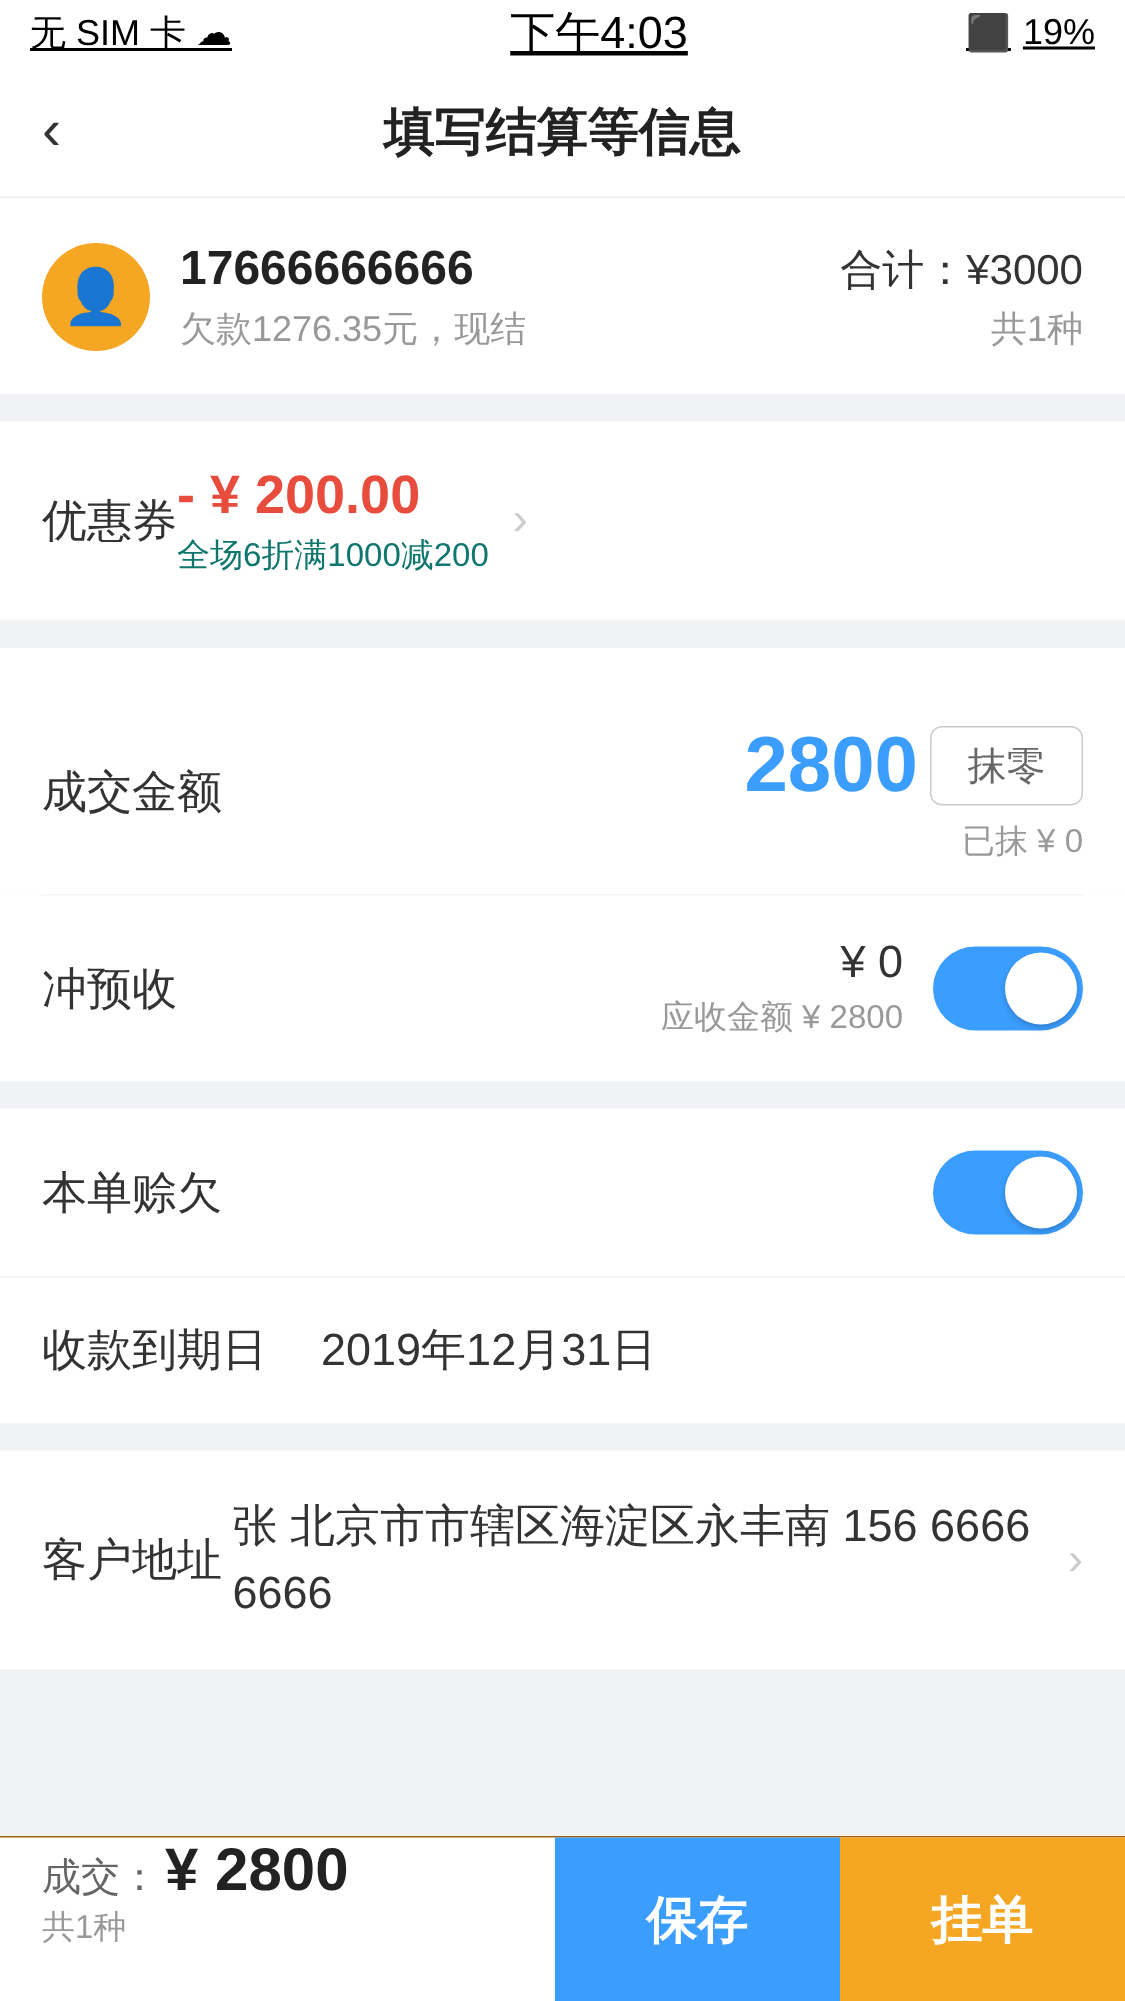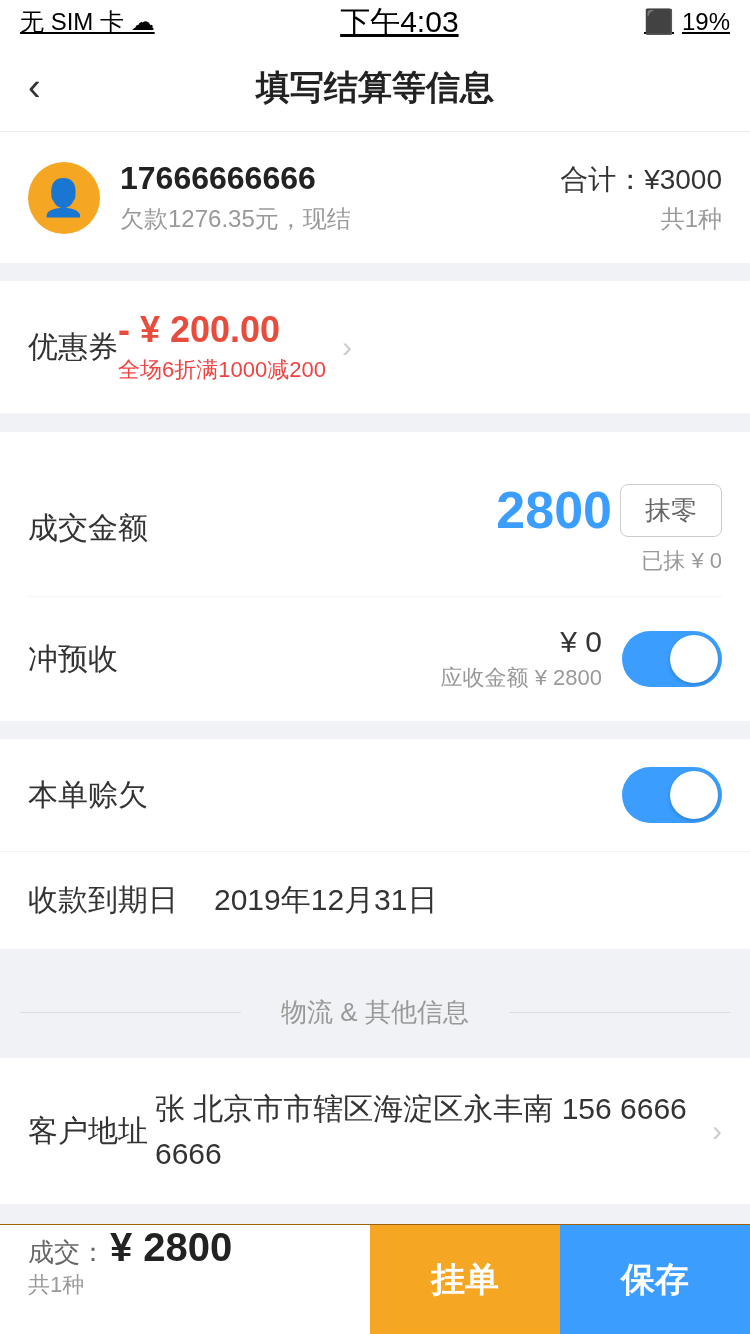--- a/index.html
+++ b/index.html
@@ -126,21 +126,21 @@
       align-items: center;
       gap: 16px;
     }
     .coupon-discount {
       color: #e74c3c;
       font-size: 36px;
       font-weight: 600;
     }
     .coupon-desc {
       font-size: 22px;
-      color: #ef4444;
+      color: #0f766e;
       margin-top: 4px;
       text-align: right;
     }
     .chevron-icon {
       color: #ccc;
       font-size: 30px;
     }
 
     
     .amount-section {
@@ -427,39 +427,34 @@
 
   <div style="height:1px;background:#f0f2f5;"></div>
 
   <div class="date-section">
     <div class="date-label">收款到期日</div>
     <div class="date-value">2019年12月31日</div>
   </div>
 
   <div class="section-divider"></div>
 
-  <div class="logistics-header">
-    <div class="line"></div>
-    <span class="text">物流 &amp; 其他信息</span>
-    <div class="line"></div>
-  </div>
 
   <div class="address-section">
     <div class="address-label">客户地址</div>
     <div class="address-value">张 北京市市辖区海淀区永丰南 156 6666 6666</div>
     <span class="chevron-icon">›</span>
   </div>
 
   <div class="gray-area"></div>
 
 </div>
 
 <div class="bottom-bar">
   <div class="bottom-info">
     <div style="display:flex;align-items:baseline;gap:4px;">
       <span class="deal">成交：</span>
       <span class="amount">¥ 2800</span>
     </div>
     <div class="count">共1种</div>
   </div>
+  <div class="bottom-btn btn-blue">保存</div>
   <div class="bottom-btn btn-orange">挂单</div>
-  <div class="bottom-btn btn-blue">保存</div>
 </div>
 
 </body></html>

